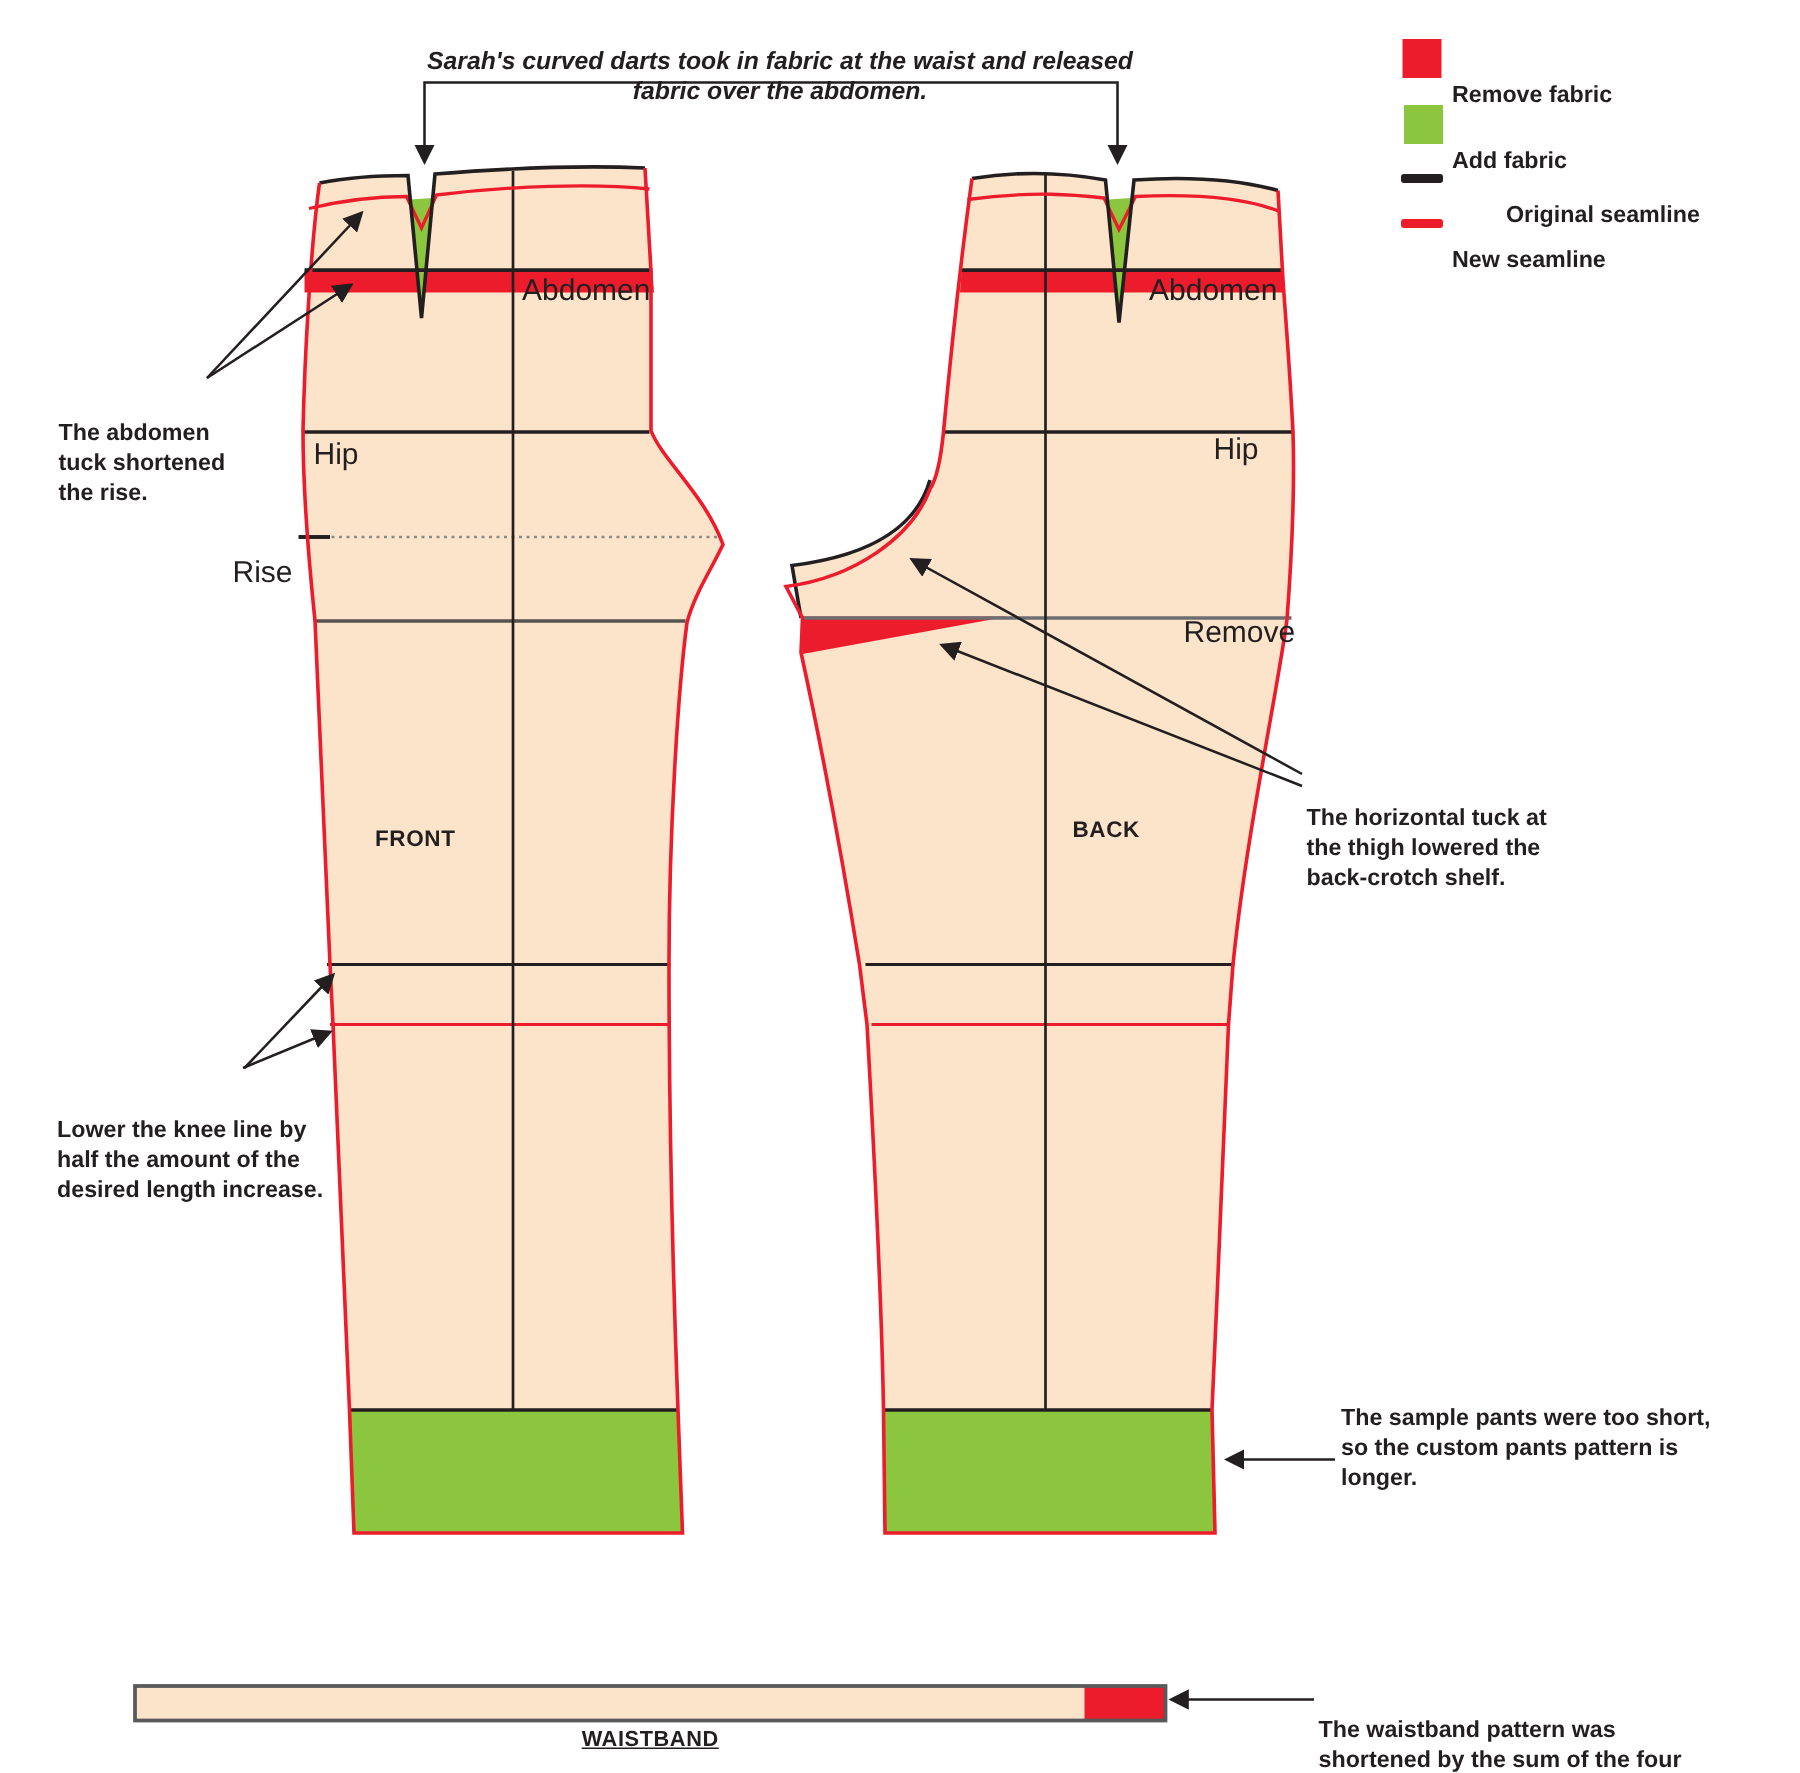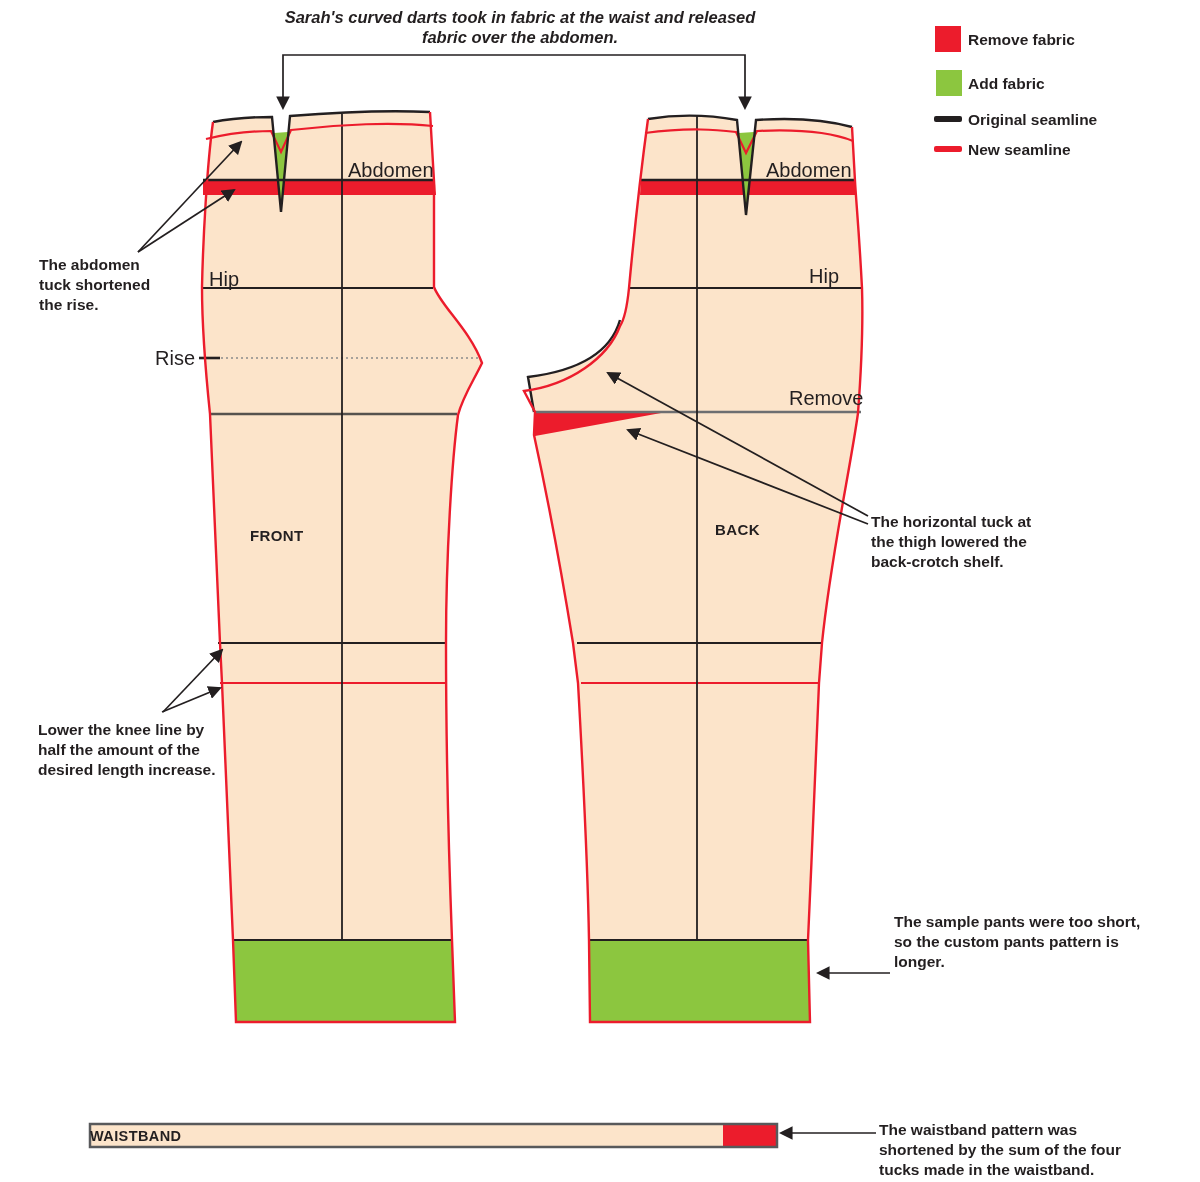--- a/index.html
+++ b/index.html
@@ -9,28 +9,28 @@
     --new-seamline:#EC1C2C;
     --pattern-fill:#FCE4CA;
     --gray-line:#56524E;
   }
   html,body{margin:0;padding:0;background:#fff;}
   .stage{
     position:relative;width:1200px;height:1182px;background:#fff;overflow:hidden;
     font-family:"Liberation Sans",sans-serif;color:#231F20;
   }
   svg{position:absolute;left:0;top:0;}
-  .txt{position:absolute;color:#231F20;}
+  .txt{position:absolute;color:#231F20;margin-top:24px;}
   .caption{font-style:italic;font-weight:bold;font-size:16.5px;line-height:20px;text-align:center;}
   .note{font-weight:bold;font-size:15.5px;line-height:20px;}
   .lbl{font-weight:normal;font-size:20px;}
   .title-lbl{font-weight:bold;font-size:15px;letter-spacing:.4px;}
   .legend-label{font-weight:bold;font-size:15.5px;}
   .right{text-align:right;}
-  .center{text-align:left;}
+  .center{text-align:center;text-decoration:underline;}
   .fillpiece{fill:var(--pattern-fill);stroke:none;}
   .redstroke{stroke:var(--new-seamline);fill:none;}
   .blackstroke{stroke:var(--original-seamline);fill:none;}
   .redfill{fill:var(--remove-fabric);stroke:none;}
   .greenfill{fill:var(--add-fabric);stroke:none;}
   .arrow{stroke:#231F20;stroke-width:1.7;fill:none;}
 </style>
 </head>
 <body>
 
@@ -134,21 +134,21 @@
     <path class="arrow" marker-end="url(#ah)" d="M 868 524 L 628 430"></path>
     <path class="arrow" marker-end="url(#ah)" d="M 890 973 L 818 973"></path>
     <path class="arrow" marker-end="url(#ah)" d="M 876 1133 L 781 1133"></path>
   </g>
 </svg>
 
   <div class="txt caption" style="left:280px;top:7px;width:480px;">Sarah's curved darts took in fabric at the waist and released fabric over the abdomen.</div>
 
   <div class="txt legend-label" style="left:968px;top:31px;">Remove fabric</div>
   <div class="txt legend-label" style="left:968px;top:75px;">Add fabric</div>
-  <div class="txt legend-label" style="left:968px;top:111px;text-align:right;">Original seamline</div>
+  <div class="txt legend-label" style="left:1004px;top:111px;text-align:right;">Original seamline</div>
   <div class="txt legend-label" style="left:968px;top:141px;">New seamline</div>
 
   <div class="txt lbl right" style="left:348px;top:159px;width:80px;">Abdomen</div>
   <div class="txt lbl" style="left:209px;top:268px;">Hip</div>
   <div class="txt lbl right" style="left:155px;top:347px;width:40px;">Rise</div>
   <div class="txt title-lbl" style="left:250px;top:527px;">FRONT</div>
 
   <div class="txt lbl right" style="left:766px;top:159px;width:80px;">Abdomen</div>
   <div class="txt lbl" style="left:809px;top:265px;">Hip</div>
   <div class="txt lbl" style="left:789px;top:387px;">Remove</div>

